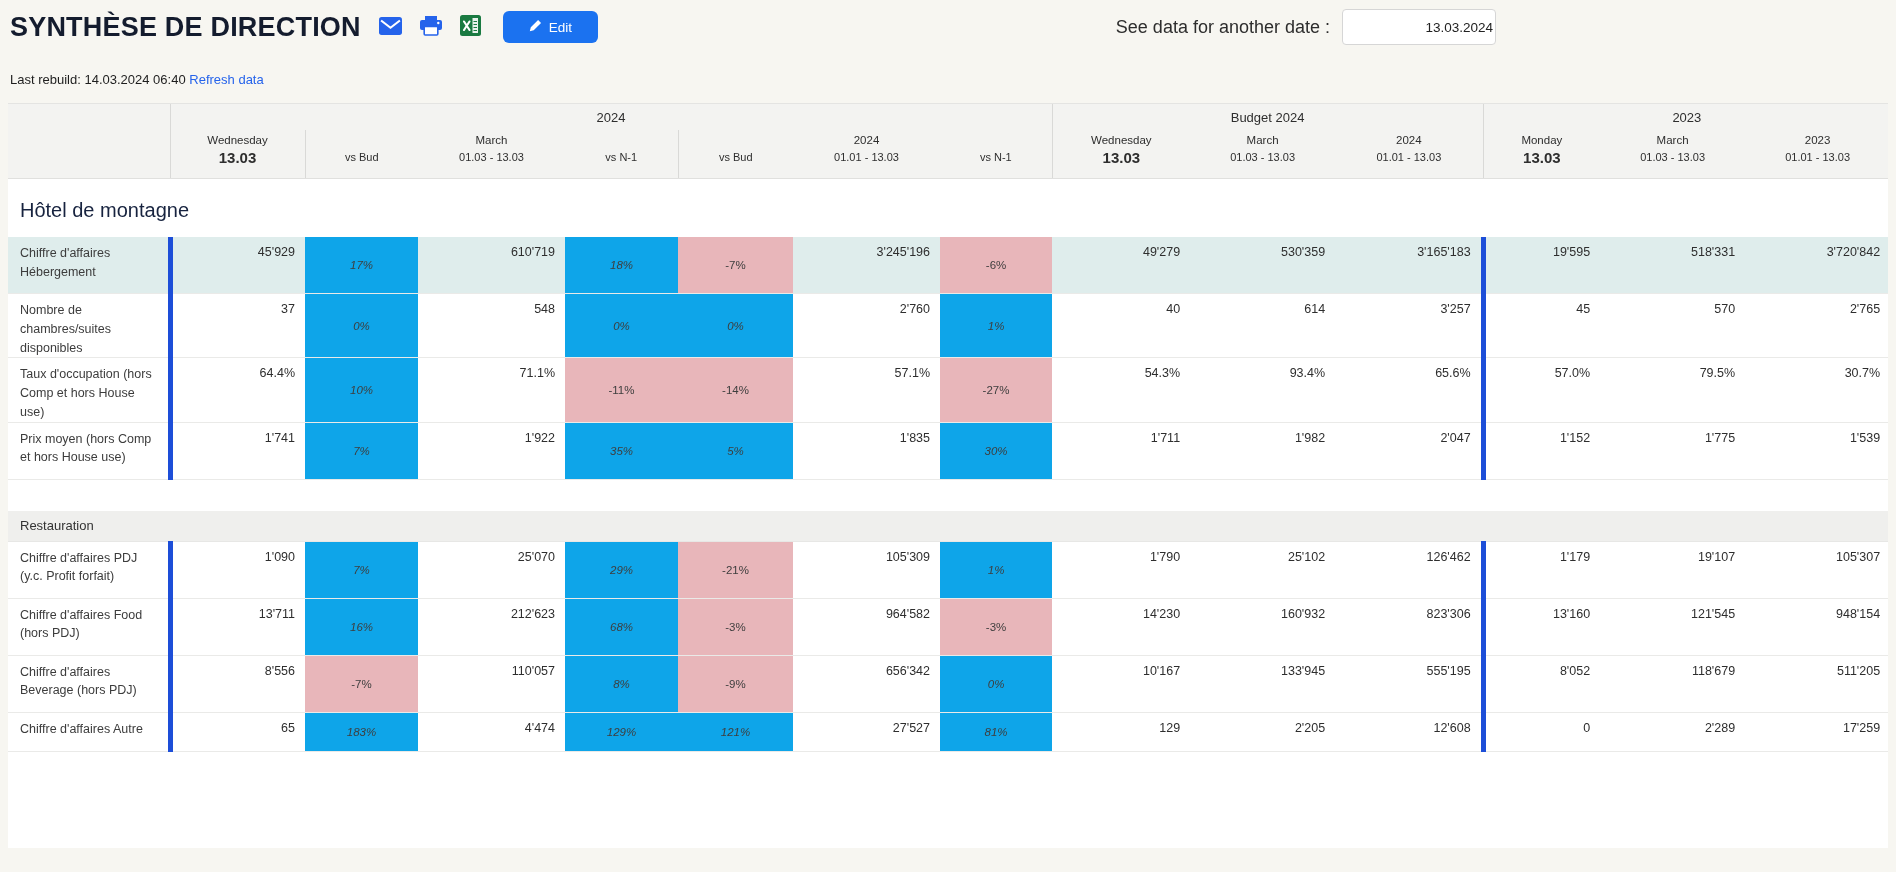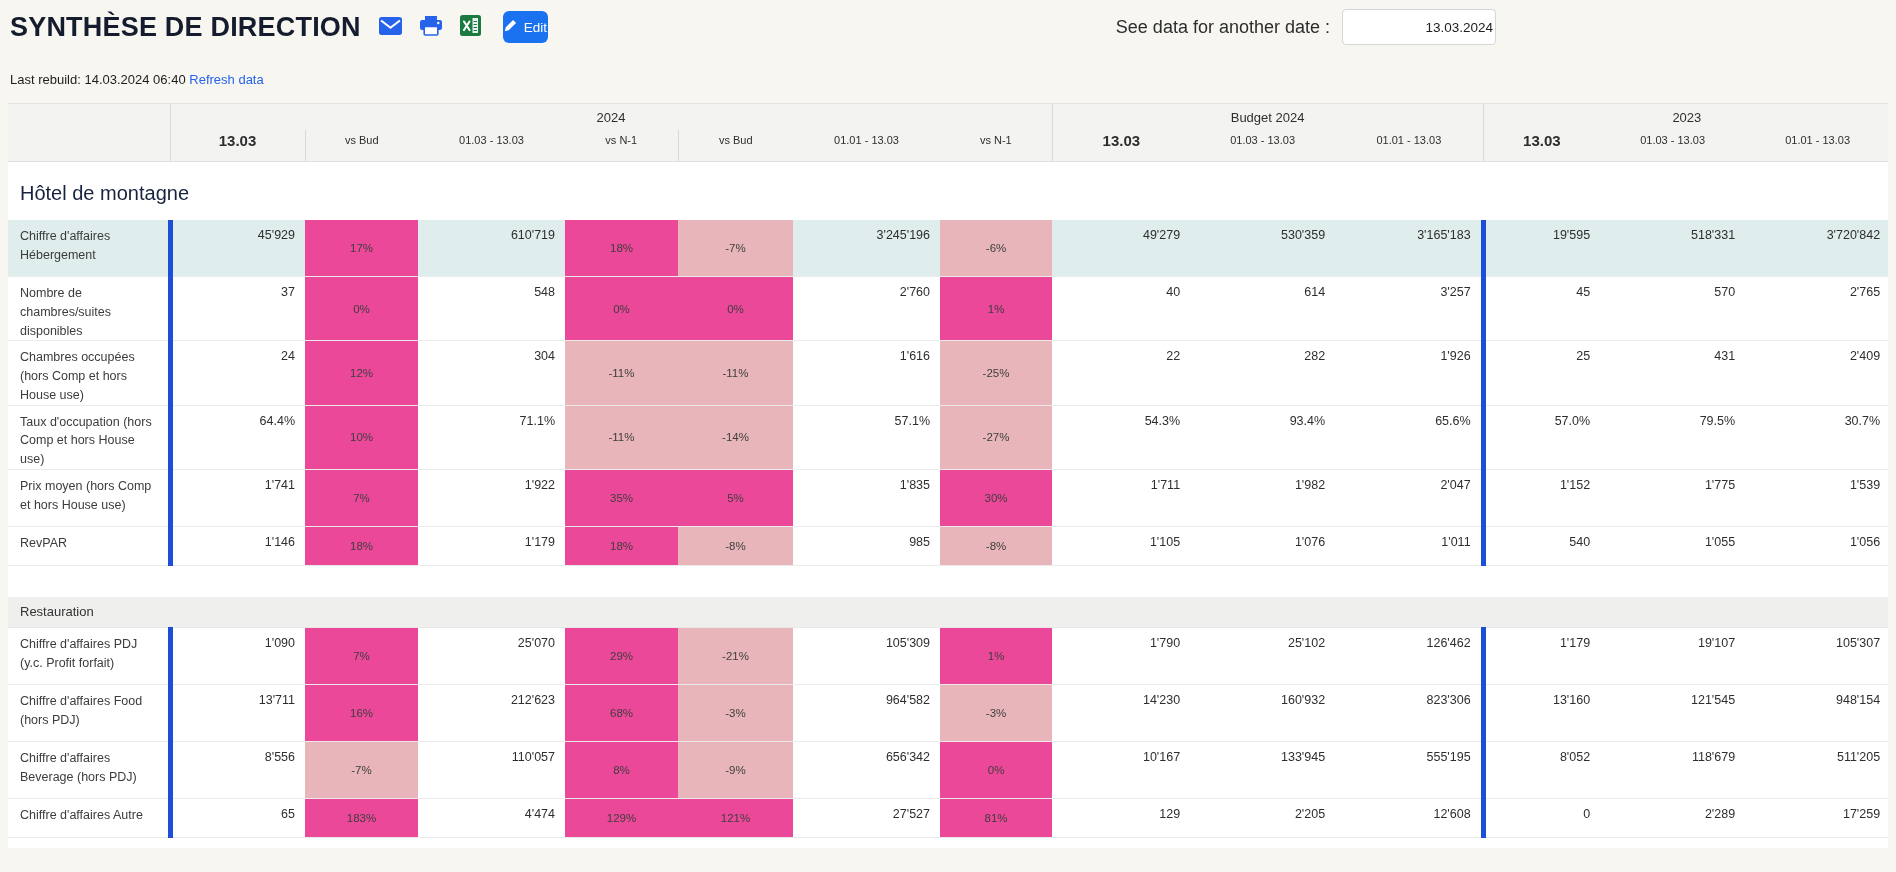--- a/index.html
+++ b/index.html
@@ -8,21 +8,21 @@
     background:#f7f6f1;
     font-family:"Liberation Sans", sans-serif;
     -webkit-font-smoothing:antialiased;
   }
   .topbar{padding:6px 10px 0 10px;}
   .breadcrumb{font-size:12.5px;color:#1c1c1c;}
   .titlerow{display:flex;align-items:center;margin-top:3px;}
   .page-title{margin:0;font-size:27px;font-weight:700;color:#141c2e;letter-spacing:.2px;}
   .iconbtn{background:none;border:none;padding:0;margin-left:18px;cursor:pointer;display:flex;align-items:center;}
   .editbtn{margin-left:22px;background:#1b72f0;color:#fff;border:none;border-radius:6px;height:32px;
-    padding:0 1px;font-size:13.5px;display:flex;align-items:center;gap:7px;cursor:pointer;
+    padding:0 26px;font-size:13.5px;display:flex;align-items:center;gap:7px;cursor:pointer;
     font-family:"Liberation Sans",sans-serif;}
   .daterow{margin-left:auto;display:flex;align-items:center;gap:12px;margin-right:390px;}
   .datelabel{font-size:18px;color:#2d2d2d;}
   .dateinput{width:148px;height:32px;border:1px solid #d6d6d6;border-radius:4px;text-align:right;
     font-size:13.5px;color:#222;background:#fff;font-family:"Liberation Sans",sans-serif;}
   .rebuild{margin-top:27px;font-size:13px;color:#1e1e1e;}
   .rebuild a{color:#2563eb;text-decoration:none;cursor:pointer;}
 
   .content{margin:16px 8px 0 8px;background:#fff;height:745px;overflow:hidden;}
   table{width:100%;border-collapse:collapse;table-layout:fixed;}
@@ -39,21 +39,21 @@
   tr.section-row td{background:#efefed;height:28px;font-size:13px;color:#333;padding-left:12px;
     border-bottom:1px solid #e7e7e5;}
   tr.spacer-row td{height:29px;}
   tr.row td{border-bottom:1px solid #eaeae8;}
   tr.h2 td{height:48px;}
   tr.h1 td{height:30px;}
   td.lbl{padding:7px 6px 0 12px;color:#3c3c3c;line-height:1.5;vertical-align:top;white-space:normal;}
   td.num{text-align:right;padding:8px 10px 0 0;vertical-align:top;white-space:nowrap;}
   td.pct{text-align:center;font-size:11.5px;color:#3e3e3e;vertical-align:middle;}
   tr.hl td{background:#dfedec;}
-  td.pct.g{background:#ec4899;}
+  td.pct.g{background:#0ea5e9;font-style:italic;}
   td.pct.r{background:#e8b6ba;}
   tbody td.vl{border-left:5px solid #1d4ed8;}
 </style>
 </head>
 <body>
 
 <div class="topbar">
   <div class="titlerow">
     <h1 class="page-title">SYNTHÈSE DE DIRECTION</h1>
 
@@ -127,20 +127,36 @@
         <col style="width: 145px;">
         <col style="width: 145px;">
       </colgroup>
     <thead>
         <tr class="group-row">
           <th></th>
           <th class="vline" colspan="7">2024</th>
           <th class="vline" colspan="3">Budget 2024</th>
           <th class="vline" colspan="3">2023</th>
         </tr>
+        <tr class="name-row">
+          <th></th>
+          <th class="vline">Wednesday</th>
+          <th class="vline"></th>
+          <th>March</th>
+          <th></th>
+          <th class="vline"></th>
+          <th>2024</th>
+          <th></th>
+          <th class="vline">Wednesday</th>
+          <th>March</th>
+          <th>2024</th>
+          <th class="vline">Monday</th>
+          <th>March</th>
+          <th>2023</th>
+        </tr>
         <tr class="date-row">
           <th></th>
           <th class="vline big">13.03</th>
           <th class="vline">vs Bud</th>
           <th>01.03 - 13.03</th>
           <th>vs N-1</th>
           <th class="vline">vs Bud</th>
           <th>01.01 - 13.03</th>
           <th>vs N-1</th>
           <th class="vline big">13.03</th>
@@ -181,36 +197,20 @@
           <td class="num">2'760</td>
           <td class="pct g">1%</td>
           <td class="num">40</td>
           <td class="num">614</td>
           <td class="num">3'257</td>
           <td class="num vl">45</td>
           <td class="num">570</td>
           <td class="num">2'765</td>
         </tr>
         <tr class="row h2">
-          <td class="lbl">Chambres occupées (hors Comp et hors House use)</td>
-          <td class="num vl">24</td>
-          <td class="pct g">12%</td>
-          <td class="num">304</td>
-          <td class="pct r">-11%</td>
-          <td class="pct r">-11%</td>
-          <td class="num">1'616</td>
-          <td class="pct r">-25%</td>
-          <td class="num">22</td>
-          <td class="num">282</td>
-          <td class="num">1'926</td>
-          <td class="num vl">25</td>
-          <td class="num">431</td>
-          <td class="num">2'409</td>
-        </tr>
-        <tr class="row h2">
           <td class="lbl">Taux d'occupation (hors Comp et hors House use)</td>
           <td class="num vl">64.4%</td>
           <td class="pct g">10%</td>
           <td class="num">71.1%</td>
           <td class="pct r">-11%</td>
           <td class="pct r">-14%</td>
           <td class="num">57.1%</td>
           <td class="pct r">-27%</td>
           <td class="num">54.3%</td>
           <td class="num">93.4%</td>
@@ -227,36 +227,20 @@
           <td class="pct g">35%</td>
           <td class="pct g">5%</td>
           <td class="num">1'835</td>
           <td class="pct g">30%</td>
           <td class="num">1'711</td>
           <td class="num">1'982</td>
           <td class="num">2'047</td>
           <td class="num vl">1'152</td>
           <td class="num">1'775</td>
           <td class="num">1'539</td>
-        </tr>
-        <tr class="row h1">
-          <td class="lbl">RevPAR</td>
-          <td class="num vl">1'146</td>
-          <td class="pct g">18%</td>
-          <td class="num">1'179</td>
-          <td class="pct g">18%</td>
-          <td class="pct r">-8%</td>
-          <td class="num">985</td>
-          <td class="pct r">-8%</td>
-          <td class="num">1'105</td>
-          <td class="num">1'076</td>
-          <td class="num">1'011</td>
-          <td class="num vl">540</td>
-          <td class="num">1'055</td>
-          <td class="num">1'056</td>
         </tr>
         <tr class="spacer-row">
           <td colspan="14"></td>
         </tr>
         <tr class="section-row">
           <td colspan="14">Restauration</td>
         </tr>
         <tr class="row h2">
           <td class="lbl">Chiffre d'affaires PDJ (y.c. Profit forfait)</td>
           <td class="num vl">1'090</td>

